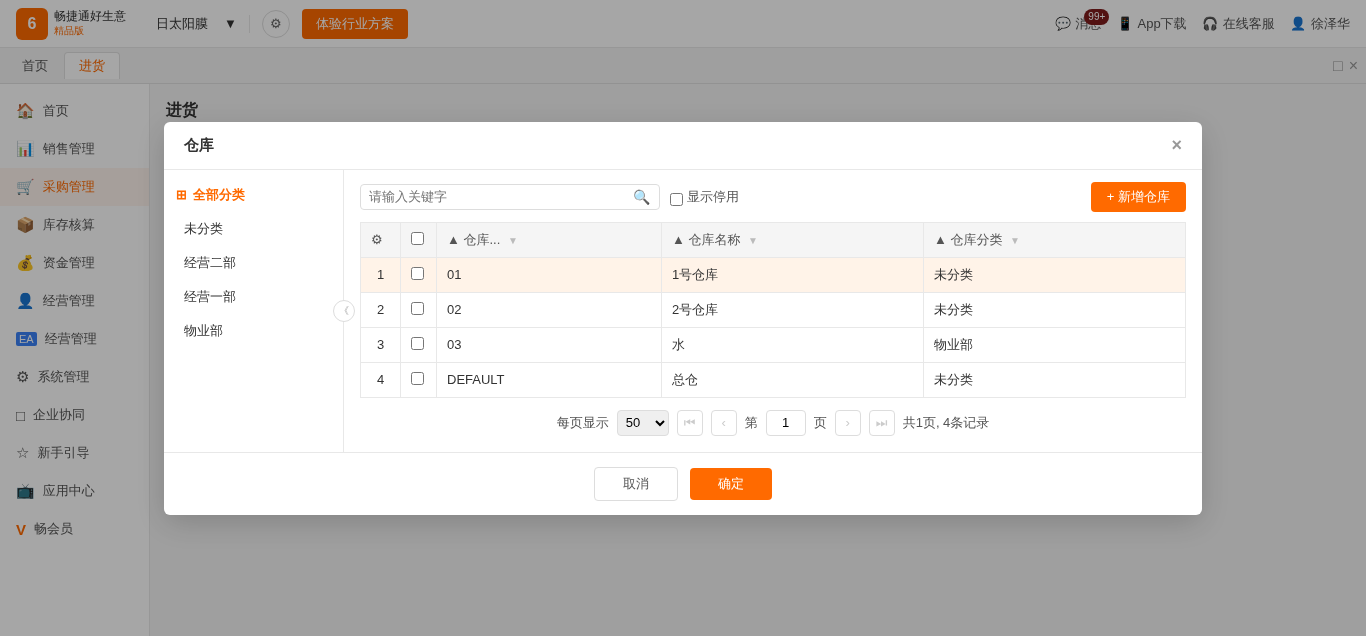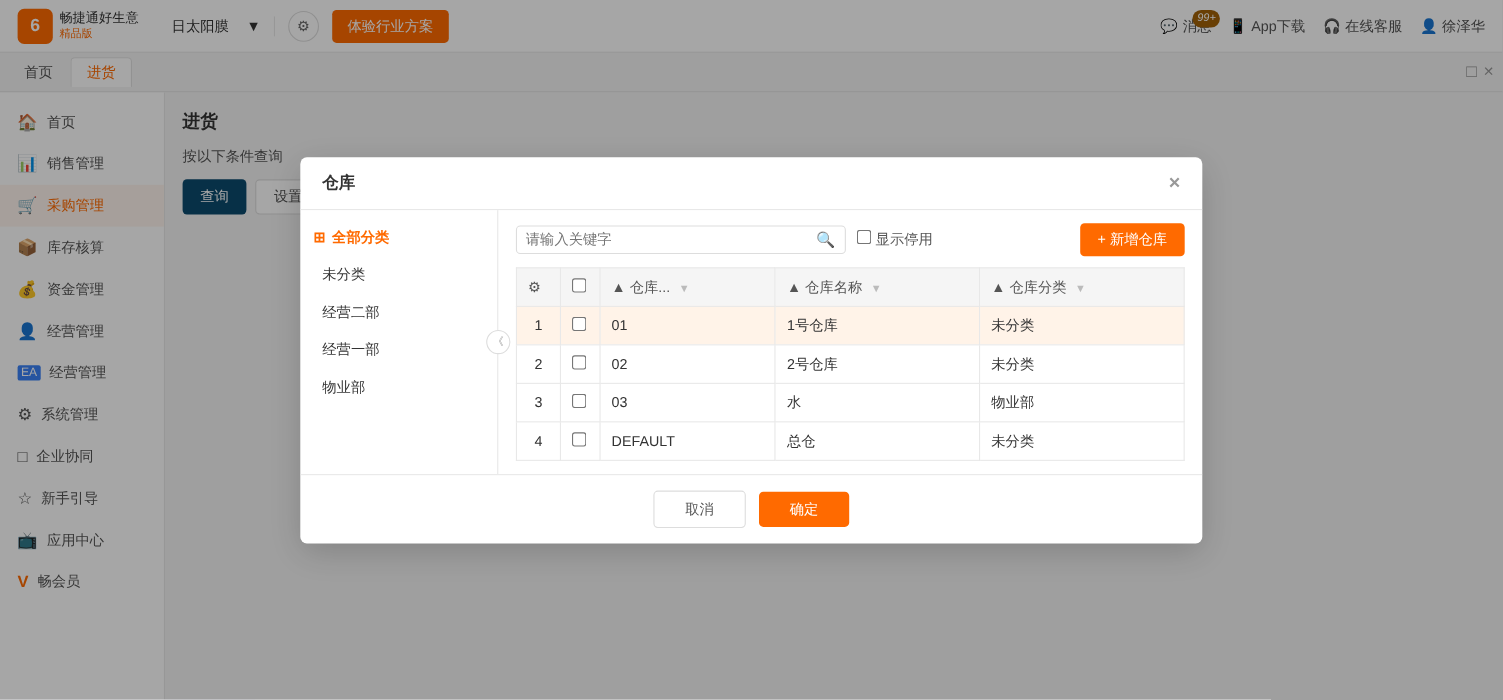--- a/index.html
+++ b/index.html
@@ -52,29 +52,28 @@
     }
     .topbar-right {
       margin-left: auto;
       display: flex; align-items: center; gap: 16px;
     }
     .topbar-right-item {
       display: flex; align-items: center; gap: 4px;
       color: #555; font-size: 13px; cursor: pointer; position: relative;
     }
     .badge {
-      background: #a16207;
+      background: #7f1d1d;
       color: #fff;
       font-size: 10px;
       border-radius: 8px;
       padding: 1px 4px;
       position: absolute;
       top: -6px; right: -8px;
       line-height: 1.4;
-      font-style: italic;
     }
     .gear-btn {
       width: 28px; height: 28px;
       border-radius: 50%;
       border: 1px solid #ddd;
       display: flex; align-items: center; justify-content: center;
       color: #666; cursor: pointer;
     }
 
     
@@ -160,21 +159,21 @@
       position: fixed; top: 0; left: 0; right: 0; bottom: 0;
       background: rgba(0,0,0,0.35);
       z-index: 100;
       display: flex; align-items: center; justify-content: center;
     }
 
     
     .modal {
       background: #fff;
       border-radius: 6px;
-      width: 820px;
+      width: 1038px;
       max-height: 580px;
       display: flex;
       flex-direction: column;
       box-shadow: 0 8px 32px rgba(0,0,0,0.18);
       overflow: hidden;
     }
     .modal-header {
       display: flex; align-items: center; justify-content: space-between;
       padding: 14px 20px;
       border-bottom: 1px solid #e8e8e8;
@@ -229,21 +228,21 @@
     .search-box {
       display: flex; align-items: center;
       border: 1px solid #ddd; border-radius: 4px;
       padding: 4px 8px; flex: 1; max-width: 300px; background: #fff;
     }
     .search-box input {
       border: none; outline: none; flex: 1; font-size: 13px; color: #333;
     }
     .search-icon { color: #bbb; font-size: 14px; }
     .checkbox-label {
-      display: flex; align-items: flex-start; gap: 4px;
+      display: flex; align-items: flex-end; gap: 4px;
       font-size: 13px; color: #555; cursor: pointer;
     }
     .btn-add {
       background: #ff6a00; color: #fff; border: none;
       border-radius: 4px; padding: 6px 16px; cursor: pointer; font-size: 13px;
       margin-left: auto;
     }
 
     
     .data-table {
@@ -501,20 +500,35 @@
                   <tr>
       <td class="row-num">4</td>
       <td><input type="checkbox" style=""></td>
       <td>DEFAULT</td>
       <td>总仓</td>
       <td>未分类</td>
     </tr>
                 </tbody>
             </table>
 
+            <div class="pagination">
+              <span>每页显示</span>
+              <select class="per-page-select">
+                <option>50</option>
+                <option>100</option>
+              </select>
+              <button class="page-btn disabled">⏮</button>
+              <button class="page-btn disabled">‹</button>
+              <span>第</span>
+              <input class="page-input" type="text" value="1" style="">
+              <span>页</span>
+              <button class="page-btn disabled">›</button>
+              <button class="page-btn disabled">⏭</button>
+              <span>共1页, 4条记录</span>
+            </div>
           </div>
         </div>
 
         <div class="modal-footer">
           <button class="btn-cancel">取消</button>
           <button class="btn-confirm">确定</button>
         </div>
       </div>
     </div>
   </div>

